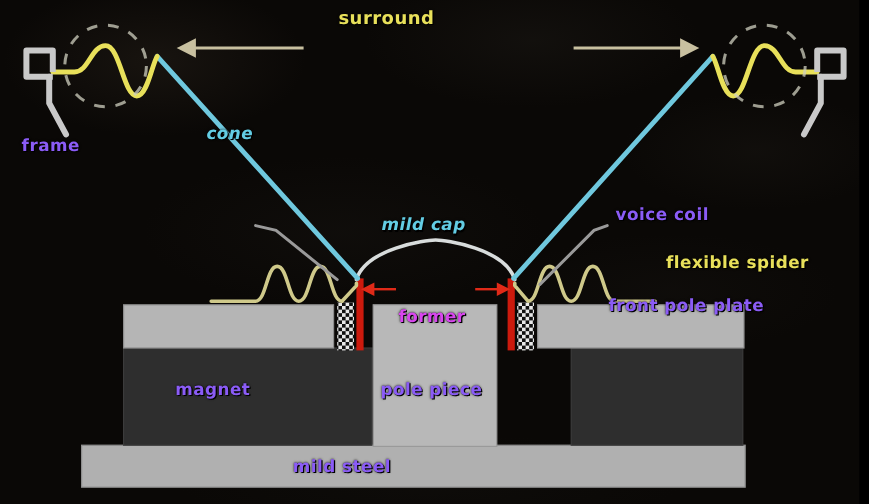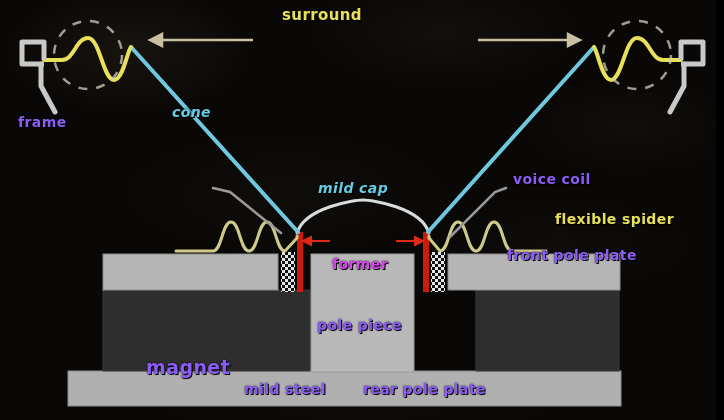--- a/index.html
+++ b/index.html
@@ -135,20 +135,19 @@
   <div class="lbl lbl-cyan" style="left:318px; top:181px; font-size:14px;">mild cap</div>
 
   <div class="lbl lbl-red" style="left:332px; top:233px; font-size:14px;">former</div>
 
   <div class="lbl lbl-white" style="left:513px; top:172px; font-size:14px;">voice coil</div>
 
   <div class="lbl lbl-yellow" style="left:555px; top:212px; font-size:14px;">flexible spider</div>
 
   <div class="lbl lbl-white" style="left:459px; top:248px; font-size:14px;margin-left:48px;">front pole plate</div>
 
-  <div class="lbl lbl-white" style="left:146px; top:318px; font-size:19px;margin-top:40px;">magnet</div>
+  <div class="lbl lbl-white" style="left:146px; top:318px; font-size:14px;">magnet</div>
 
   <div class="lbl lbl-white" style="left:317px; top:318px; font-size:14px;">pole piece</div>
 
   <div class="lbl lbl-white" style="left:244px; top:382px; font-size:14px;">mild steel</div>
 
-  <div class="lbl lbl-white" style="left:363px; top:382px; font-size:14px;">rear pole plate</div>
 </div>
 
 </body></html>

